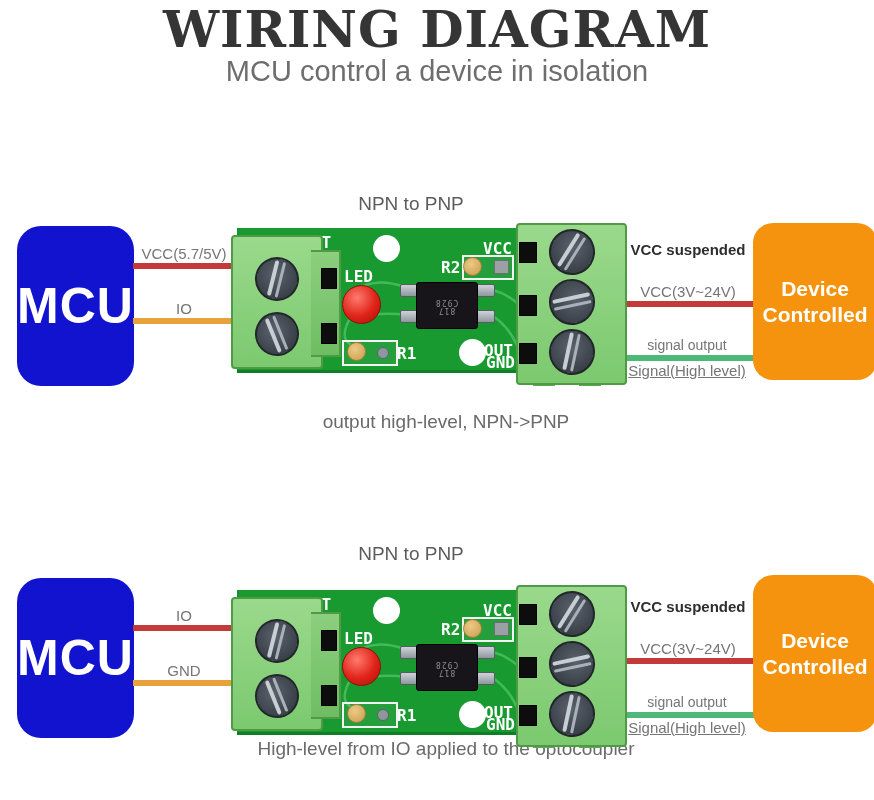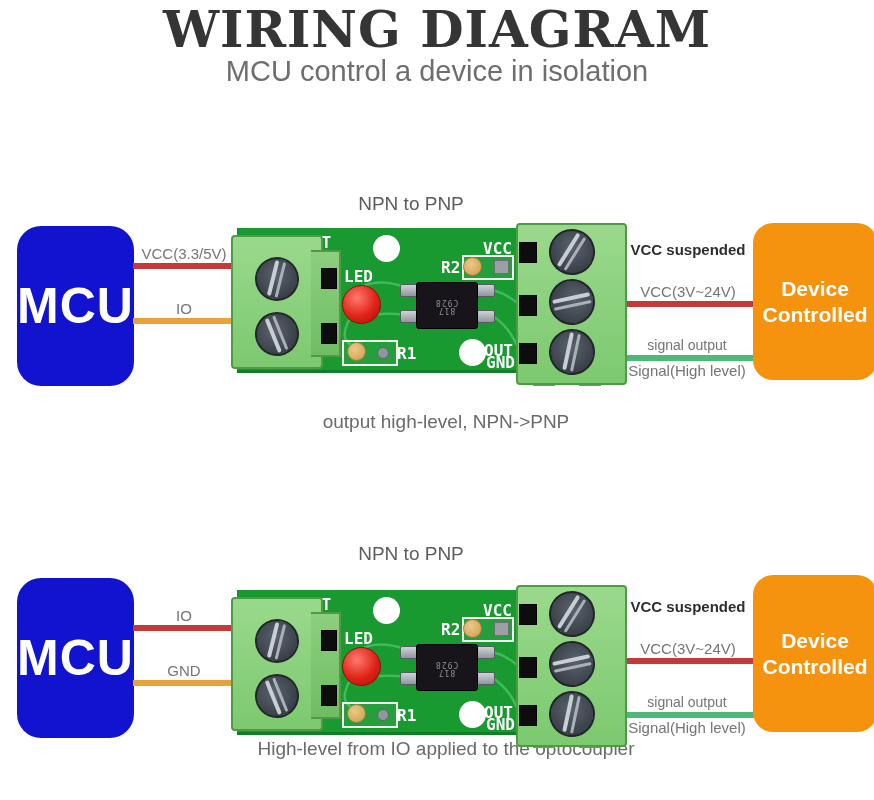--- a/index.html
+++ b/index.html
@@ -42,21 +42,21 @@
   .rwire-red{top:111px;} .dg2 .rwire-red{top:118px;}
   .rwire-green{top:165px;} .dg2 .rwire-green{top:172px;}
 
   .wire-label{position:absolute;font-size:15px;color:#757575;text-align:center;}
   .lwire1-label{left:122px;width:106px;top:55px;} .dg2 .lwire1-label{top:67px;}
   .lwire2-label{left:122px;width:106px;top:110px;} .dg2 .lwire2-label{top:122px;}
   .vcc-suspended{left:614px;width:130px;top:51px;color:#2e2e2e;font-weight:bold;}
   .dg2 .vcc-suspended{top:58px;}
   .rwire-red-label{left:616px;width:126px;top:93px;} .dg2 .rwire-red-label{top:100px;}
   .rwire-green-label{left:610px;width:136px;top:147px;font-size:14px;} .dg2 .rwire-green-label{top:154px;}
-  .rwire-green-label2{left:608px;width:140px;top:172px;} .dg2 .rwire-green-label2{top:179px;}
+  .rwire-green-label2{left:608px;width:140px;top:172px;text-decoration:underline;} .dg2 .rwire-green-label2{top:179px;}
 
   .caption{position:absolute;left:27px;width:820px;text-align:center;font-size:19px;
            color:#6a6a6a;}
   .caption1{top:198px;} .caption2{top:221px;}
 
   
   .module{position:absolute;left:222px;top:33px;width:392px;height:162px;}
   .dg2 .module{top:45px;}
   .board{position:absolute;left:6px;top:5px;width:384px;height:145px;background:#189a30;
          box-shadow:inset 0 -3px 0 #0e7f24, inset 2px 0 0 #149130;}
@@ -139,21 +139,21 @@
   <div class="subtitle">MCU control a device in isolation</div>
 
   <div class="diagram dg1">
     <div class="npn-label">NPN to PNP</div>
 
     <div class="mcu">
       <span>MCU</span>
     </div>
 
     <div class="wire lwire lwire1 wire-red"></div>
-    <div class="wire-label lwire1-label">VCC(3.3/5V)</div>
+    <div class="wire-label lwire1-label">VCC(5.7/5V)</div>
     <div class="wire lwire lwire2 wire-orange"></div>
     <div class="wire-label lwire2-label">IO</div>
 
     <div class="module">
       <div class="board"></div>
       <svg class="traces" width="384" height="145" viewBox="0 0 384 145">
         <g fill="none" stroke="#49bd5e" stroke-width="2.5" opacity="0.9">
           <path d="M118 62 C 135 52, 150 53, 168 59"></path>
           <path d="M118 90 C 135 86, 150 84, 168 87"></path>
           <path d="M256 62 C 285 70, 300 95, 308 128"></path>

